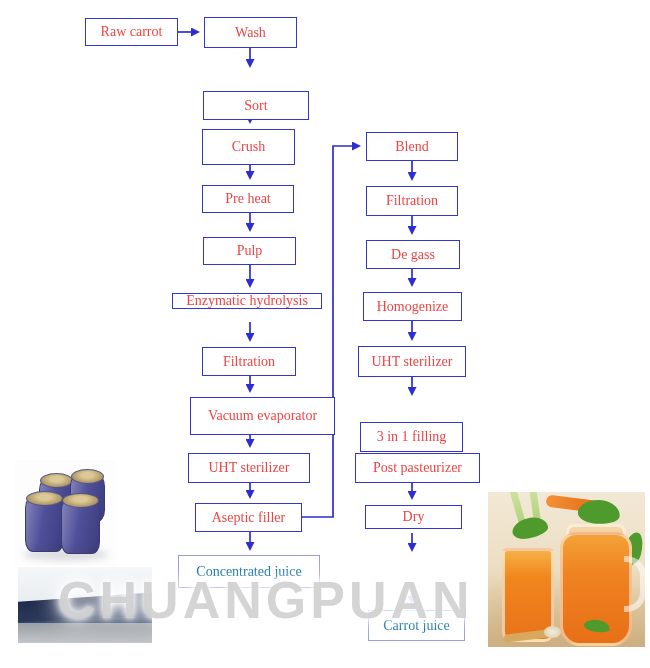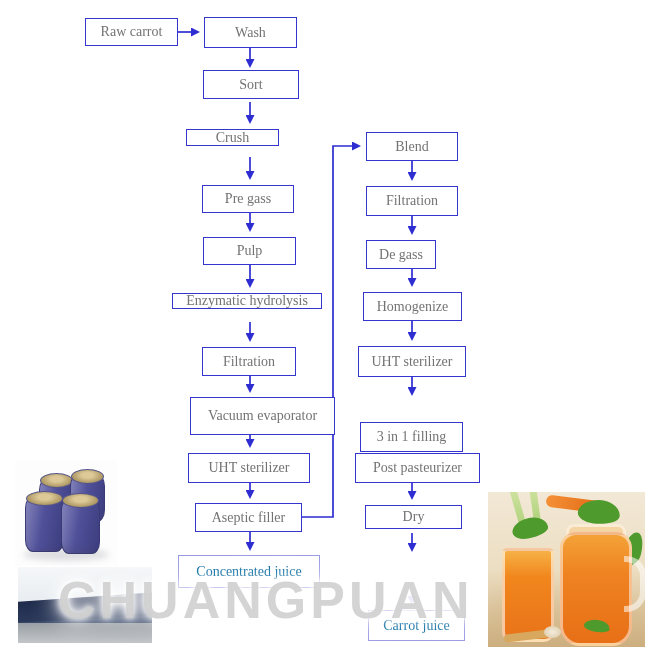--- a/index.html
+++ b/index.html
@@ -3,21 +3,21 @@
 <meta charset="utf-8">
 <style>
   html,body{margin:0;padding:0;background:#ffffff;}
   #canvas{
     position:relative;width:650px;height:668px;background:#ffffff;overflow:hidden;
     font-family:"Liberation Serif","DejaVu Serif",serif;
   }
   
   .node{
     position:absolute;box-sizing:border-box;background:#ffffff;
-    border:1.6px solid #3434cf;color:#737373;
+    border:1.6px solid #3434cf;color:#ef4444;
     display:flex;align-items:center;justify-content:center;
     font-size:14px;line-height:1;white-space:nowrap;z-index:3;
   }
   .node.faded{border-color:#9b9be4;color:#0369a1;}
   
   #arrow-layer{position:absolute;left:0;top:0;z-index:2;pointer-events:none;}
   
   .photo{position:absolute;overflow:hidden;z-index:1;}
   
   #photo-drums{left:15px;top:460px;width:102px;height:106px;background:#fdfdfd;}
@@ -144,34 +144,34 @@
       <line x1="412" y1="431" x2="412" y2="446" marker-end="url(#ah)"></line>
       <line x1="412" y1="483" x2="412" y2="498" marker-end="url(#ah)"></line>
       <line x1="412" y1="533" x2="412" y2="550" marker-end="url(#ah)"></line>
       <line x1="412" y1="590" x2="412" y2="603" marker-end="url(#ah)"></line>
     </g>
   </svg>
 
   <div class="node" style="left:85px;top:18px;width:93px;height:28px">Raw carrot</div>
 
   <div class="node" style="left:204px;top:17px;width:93px;height:31px">Wash</div>
-  <div class="node" style="left:203px;top:70px;width:96px;height:29px">Sort</div>
-  <div class="node" style="left:186px;top:129px;width:93px;height:17px">Crush</div>
-  <div class="node" style="left:202px;top:185px;width:92px;height:28px">Pre gass</div>
+  <div class="node" style="left:203px;top:91px;width:106px;height:29px">Sort</div>
+  <div class="node" style="left:202px;top:129px;width:93px;height:36px">Crush</div>
+  <div class="node" style="left:202px;top:185px;width:92px;height:28px">Pre heat</div>
   <div class="node" style="left:203px;top:237px;width:93px;height:28px">Pulp</div>
   <div class="node" style="left:172px;top:293px;width:150px;height:16px">Enzymatic hydrolysis</div>
   <div class="node" style="left:202px;top:347px;width:94px;height:29px">Filtration</div>
   <div class="node" style="left:190px;top:397px;width:145px;height:38px">Vacuum evaporator</div>
   <div class="node" style="left:188px;top:453px;width:122px;height:30px">UHT sterilizer</div>
   <div class="node" style="left:195px;top:503px;width:107px;height:29px">Aseptic filler</div>
   <div class="node faded" style="left:178px;top:555px;width:142px;height:33px">Concentrated juice</div>
 
   <div class="node" style="left:366px;top:132px;width:92px;height:29px">Blend</div>
   <div class="node" style="left:366px;top:186px;width:92px;height:30px">Filtration</div>
-  <div class="node" style="left:366px;top:240px;width:70px;height:29px">De gass</div>
+  <div class="node" style="left:366px;top:240px;width:94px;height:29px">De gass</div>
   <div class="node" style="left:363px;top:292px;width:99px;height:29px">Homogenize</div>
   <div class="node" style="left:358px;top:346px;width:108px;height:31px">UHT sterilizer</div>
   <div class="node" style="left:360px;top:422px;width:103px;height:30px">3 in 1 filling</div>
   <div class="node" style="left:355px;top:453px;width:125px;height:30px">Post pasteurizer</div>
   <div class="node" style="left:365px;top:505px;width:97px;height:24px">Dry</div>
   <div class="node faded" style="left:368px;top:610px;width:97px;height:31px">Carrot juice</div>
 
   <div id="watermark">CHUANGPUAN</div>
 
 </div>

